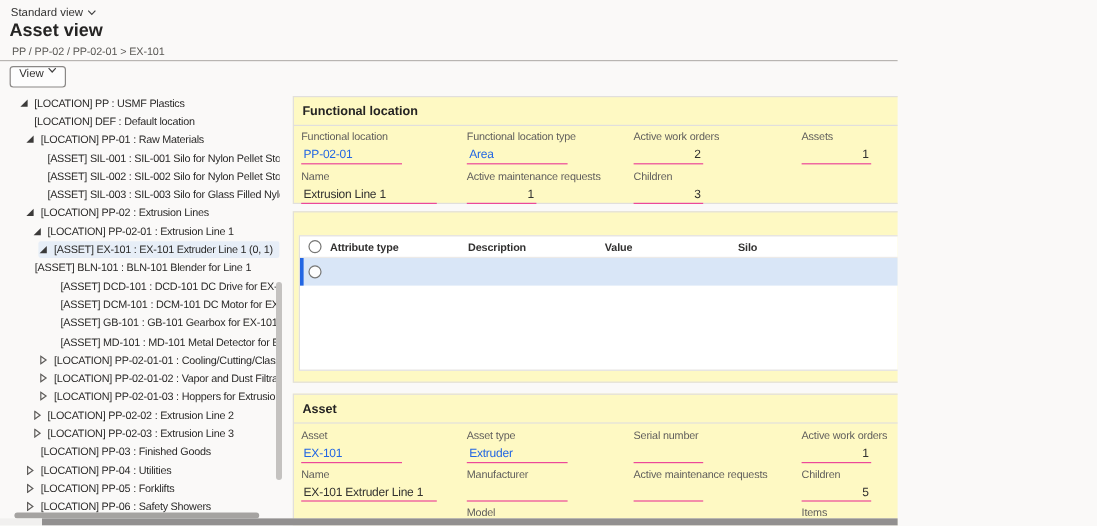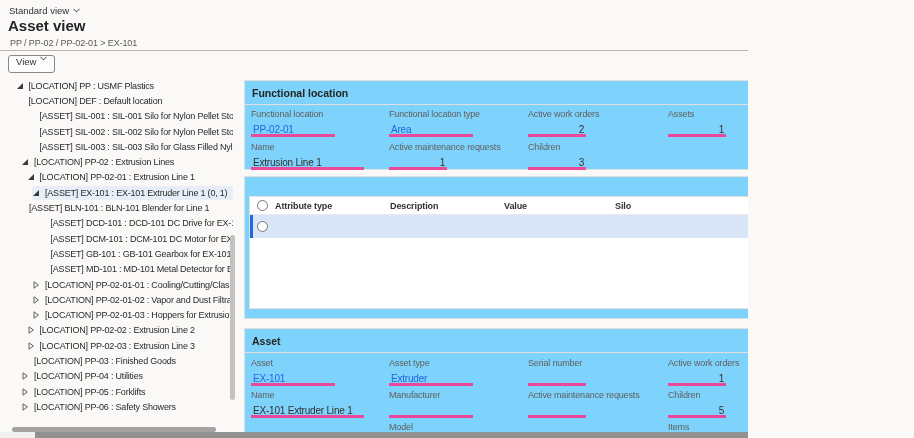--- a/index.html
+++ b/index.html
@@ -31,35 +31,35 @@
 
   .tree-vscroll { position: absolute; left: 230px; top: 235px; width: 5px; height: 165px;
                   background: #c4c2c0; border-radius: 3px; }
   .tree-hscroll { position: absolute; left: 12px; top: 427px; width: 204px; height: 5px;
                   background: #a5a3a1; border-radius: 3px; }
   .page-hscroll-track { position: absolute; left: 0; top: 432px; width: 914px; height: 6px; background: #f1f0ef; }
   .page-hscroll-thumb { position: absolute; left: 35px; top: 0; width: 879px; height: 6px; background: #929090; }
   .right-edge-line { position: absolute; left: 905px; top: 78px; width: 1px; height: 354px; background: #dcdad8; }
 
   
-  .card { position: absolute; left: 244px; width: 660px; background: #7dd3fc;
+  .card { position: absolute; left: 244px; width: 660px; background: #fef9c3;
           border: 1px solid #e1dfdd; }
   .card-h { font-size: 10.5px; font-weight: bold; color: #252423; padding-left: 7px;
             display: flex; align-items: center; border-bottom: 1px solid #e1dfdd; }
   #card-fl   { top: 80px;  height: 90px; }
   #card-fl .card-h { height: 24px; }
   #card-attr { top: 176px; height: 143px; }
   #card-attr .card-h { height: 19px; border-bottom: none; }
   #card-asset{ top: 328px; height: 110px; }
   #card-asset .card-h { height: 24px; }
 
   .field { position: absolute; }
   .field .flabel { font-size: 9px; color: #605e5c; letter-spacing: -0.15px; display: block; height: 12px; }
   .field .ctl { margin-top: 2px; width: 84px; height: 14px; line-height: 14px; font-size: 10px;
-                letter-spacing: -0.2px; color: #323130; border-bottom: 3px solid #ec4899;
+                letter-spacing: -0.2px; color: #323130; border-bottom: 1px solid #ec4899;
                 padding: 0 2px; cursor: text; white-space: nowrap; }
   .field.num  .ctl { width: 58px; text-align: right; }
   .field.wide .ctl { width: 113px; }
   .field.link .ctl { color: var(--accent, #2266E3); cursor: pointer; }
 
   
   .grid-wrap { position: absolute; left: 4px; top: 19px; width: 651px; height: 113px;
                border: 1px solid #e1dfdd; background: #fff; }
   .grid-head { position: relative; height: 18px; border-bottom: 1px solid #eceae8; }
   .grid-head .gcol { position: absolute; top: 4px; font-size: 9px; font-weight: bold; color: #323130;
@@ -107,20 +107,30 @@
           </span>
           <span class="tlabel">[LOCATION] PP : USMF Plastics</span>
         </div>
       </div>
       <div class="trow" style="padding-left: 15.5px;">
         <div class="sel-wrap">
           <span class="arrow"></span>
           <span class="tlabel">[LOCATION] DEF : Default location</span>
         </div>
       </div>
+      <div class="trow" style="padding-left: 21px;">
+        <div class="sel-wrap">
+          <span class="arrow">
+            <svg width="8" height="8" viewBox="0 0 8 8">
+              <path d="M7 1 L7 7 L1 7 Z" fill="#3b3a39"></path>
+            </svg>
+          </span>
+          <span class="tlabel">[LOCATION] PP-01 : Raw Materials</span>
+        </div>
+      </div>
       <div class="trow" style="padding-left: 26.5px;">
         <div class="sel-wrap">
           <span class="arrow"></span>
           <span class="tlabel">[ASSET] SIL-001 : SIL-001 Silo for Nylon Pellet Storage</span>
         </div>
       </div>
       <div class="trow" style="padding-left: 26.5px;">
         <div class="sel-wrap">
           <span class="arrow"></span>
           <span class="tlabel">[ASSET] SIL-002 : SIL-002 Silo for Nylon Pellet Storage</span>

